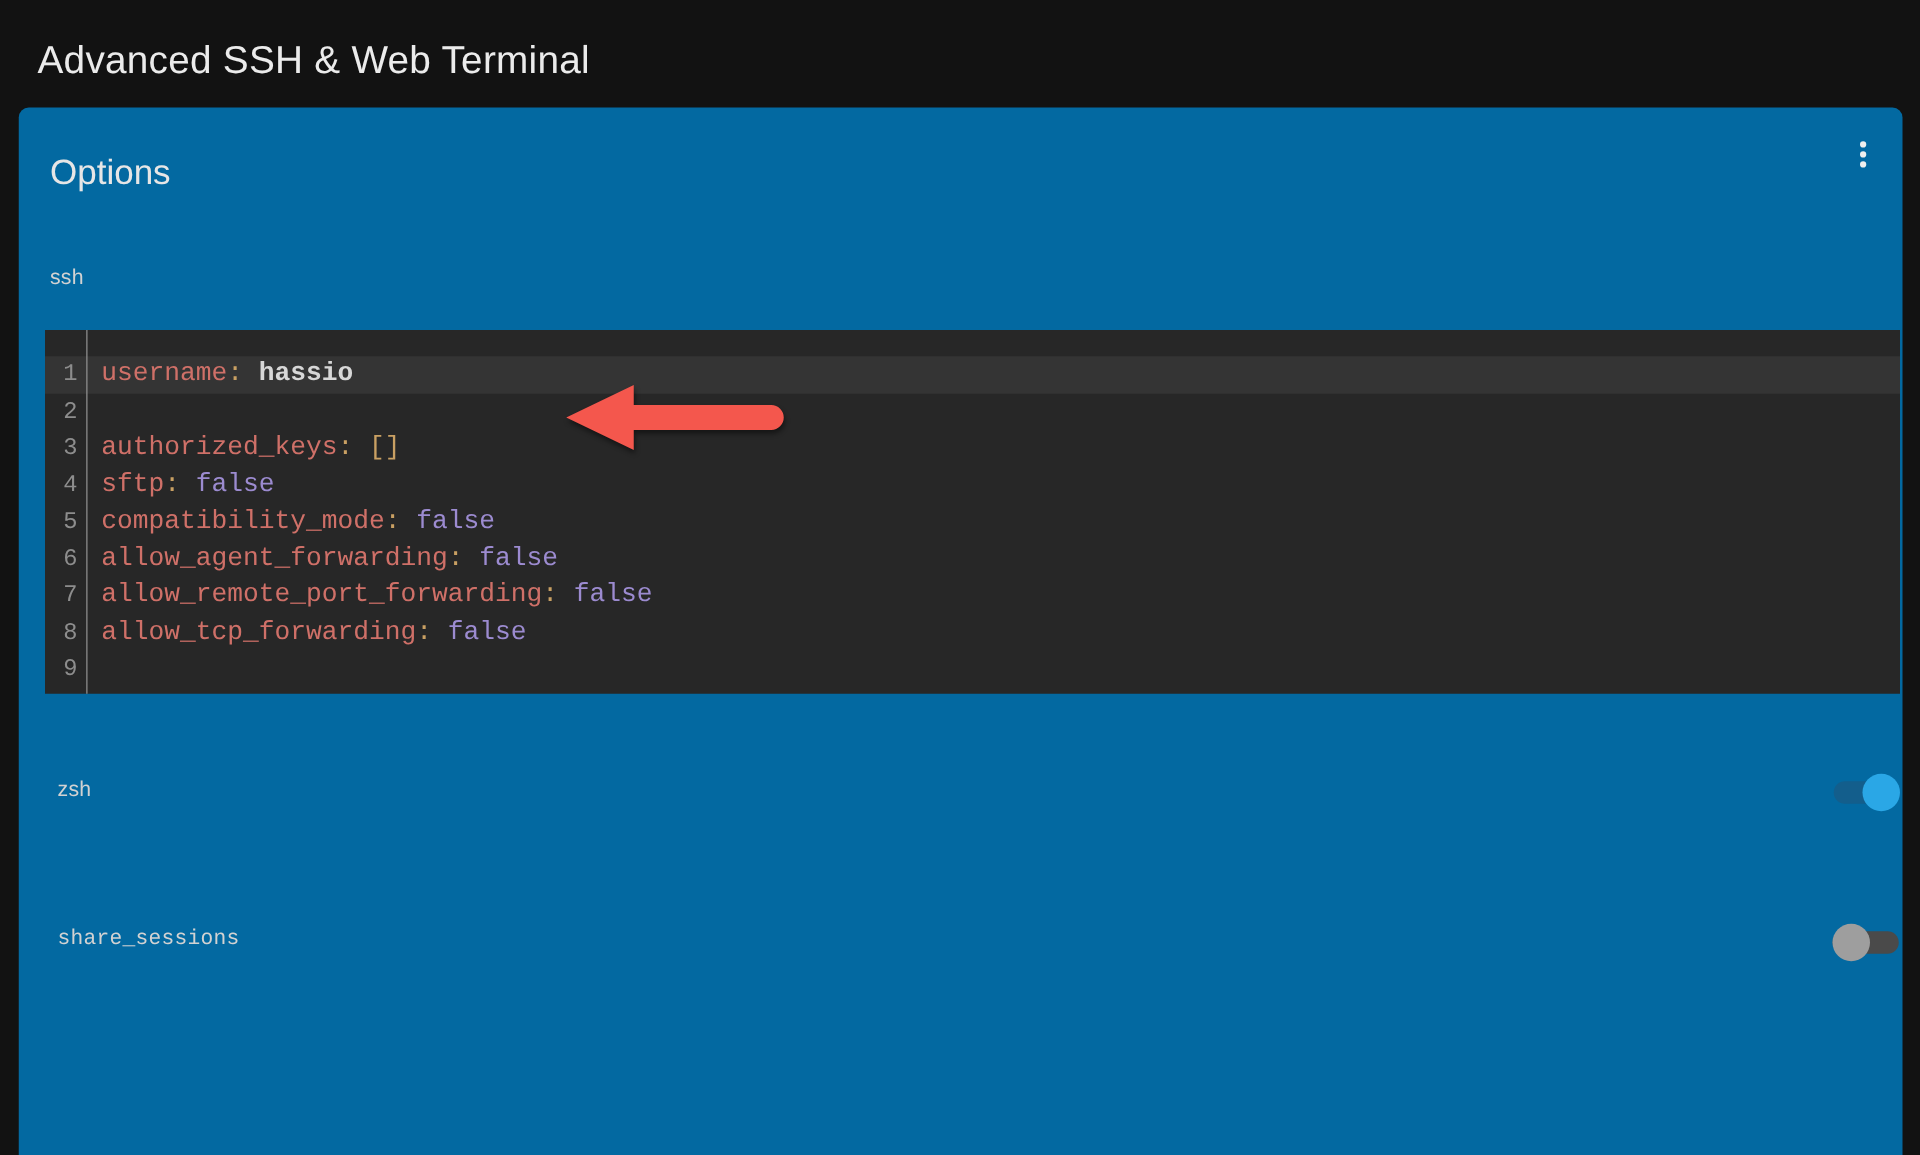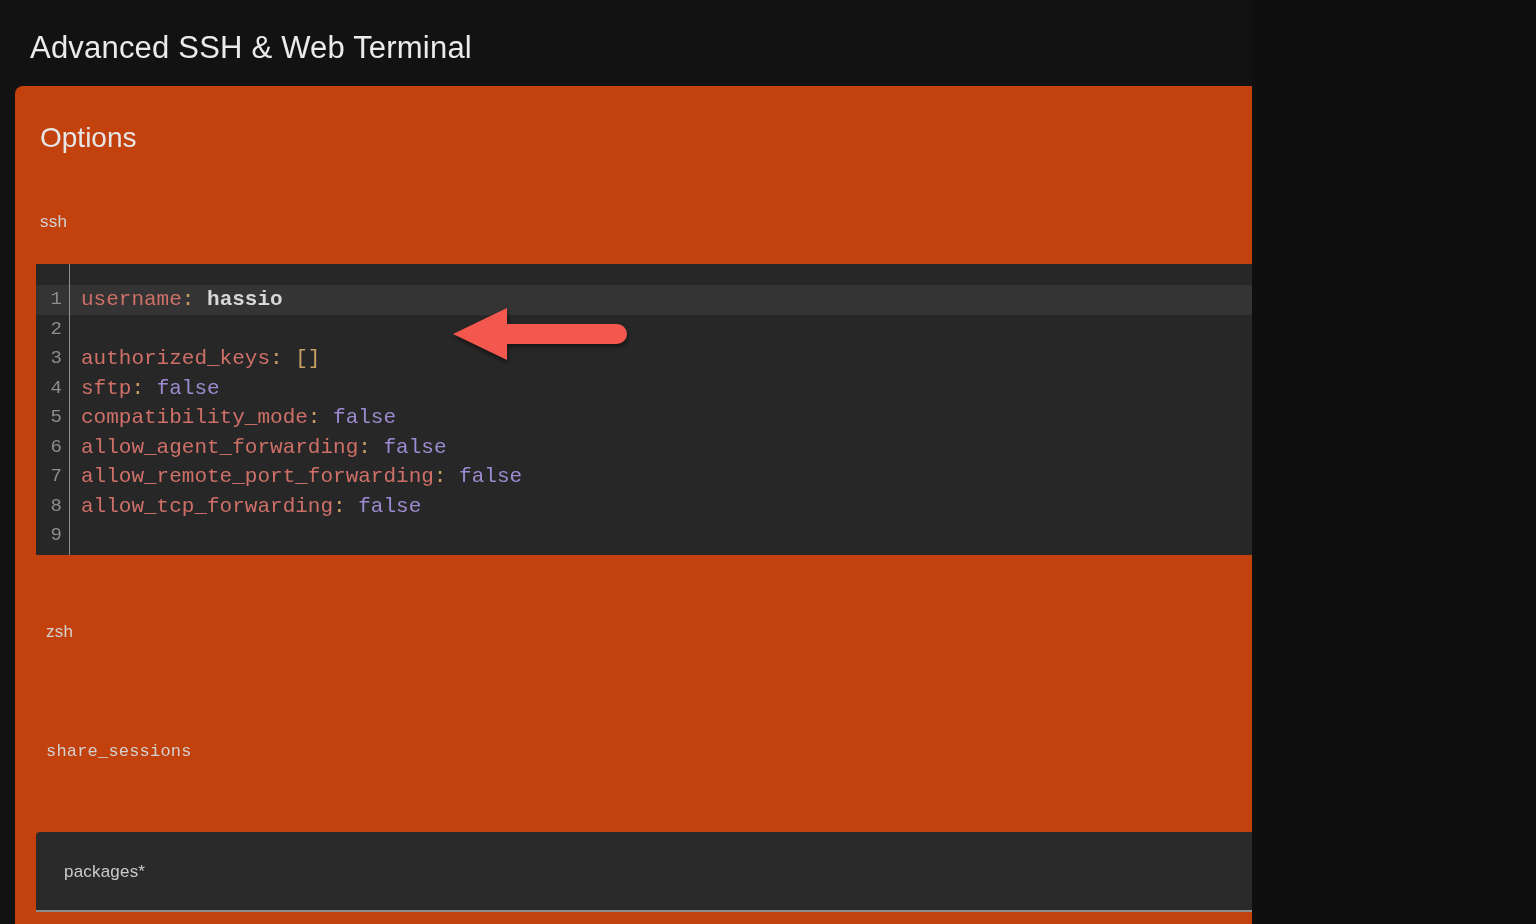--- a/index.html
+++ b/index.html
@@ -1,28 +1,28 @@
 <!DOCTYPE html>
 <html><head>
 <meta charset="utf-8">
 <style>
   html,body{margin:0;padding:0;background:#0f0f0f;}
   .app{
-    position:relative;width:1252px;height:924px;overflow:hidden;
+    position:relative;width:1536px;height:924px;overflow:hidden;
     background:#121212;
     font-family:"Liberation Sans",sans-serif;
     -webkit-font-smoothing:antialiased;
   }
   .page-title{
     position:absolute;left:30px;top:30px;
     font-size:31px;font-weight:400;color:#ebebeb;letter-spacing:.2px;
   }
   .card{
     position:absolute;left:15px;top:86px;width:1507px;height:838px;
-    background:#c2410c;border-radius:8px 8px 0 0;
+    background:#0369a1;border-radius:8px 8px 0 0;
   }
   .card-title{
     position:absolute;left:25px;top:36px;
     font-size:28px;font-weight:400;color:#e6e6e6;
   }
   .kebab{
     position:absolute;right:18px;top:20px;width:28px;height:34px;
     display:flex;flex-direction:column;align-items:center;justify-content:center;gap:3px;
     cursor:pointer;
   }
@@ -134,19 +134,15 @@
       <div class="track"></div>
       <div class="thumb"></div>
     </div>
 
     <div class="field-label lbl-share">share_sessions</div>
     <div class="switch sw-share off">
       <div class="track"></div>
       <div class="thumb"></div>
     </div>
 
-    <div class="select-field">
-      <div class="select-label">packages*</div>
-      <div class="dd-arrow"></div>
-    </div>
 
   </div>
 </div>
 
 </body></html>

